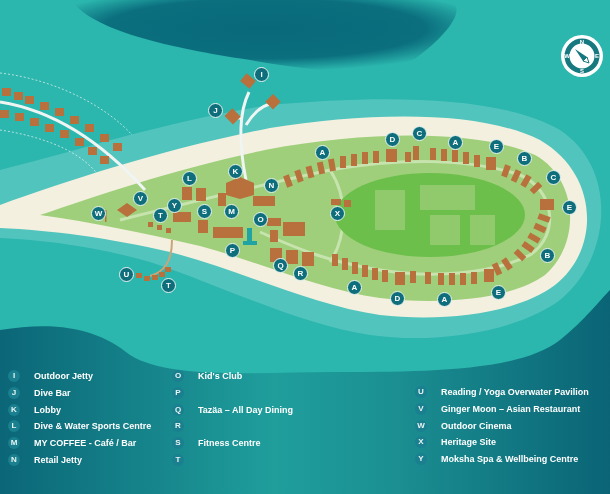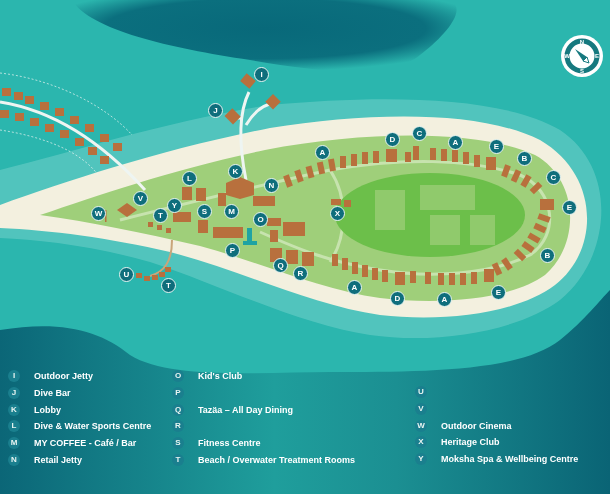--- a/index.html
+++ b/index.html
@@ -283,36 +283,37 @@
       </div>
       <div class="legend-item">
         <span class="legend-badge">R</span>
       </div>
       <div class="legend-item">
         <span class="legend-badge">S</span>
         <span>Fitness Centre</span>
       </div>
       <div class="legend-item">
         <span class="legend-badge">T</span>
-        <span>Beach / Overwater Treatment Rooms</span>
       </div>
     </div>
   <div class="legend-col" id="legend-col-2" style="left:415px; top:22px;">
       <div class="legend-item">
         <span class="legend-badge">U</span>
+        <span>Reading / Yoga Overwater Pavilion</span>
       </div>
       <div class="legend-item">
         <span class="legend-badge">V</span>
+        <span>Ginger Moon – Asian Restaurant</span>
       </div>
       <div class="legend-item">
         <span class="legend-badge">W</span>
         <span>Outdoor Cinema</span>
       </div>
       <div class="legend-item">
         <span class="legend-badge">X</span>
-        <span>Heritage Club</span>
+        <span>Heritage Site</span>
       </div>
       <div class="legend-item">
         <span class="legend-badge">Y</span>
         <span>Moksha Spa &amp; Wellbeing Centre</span>
       </div>
     </div>
 </div>
 
 </body></html>

